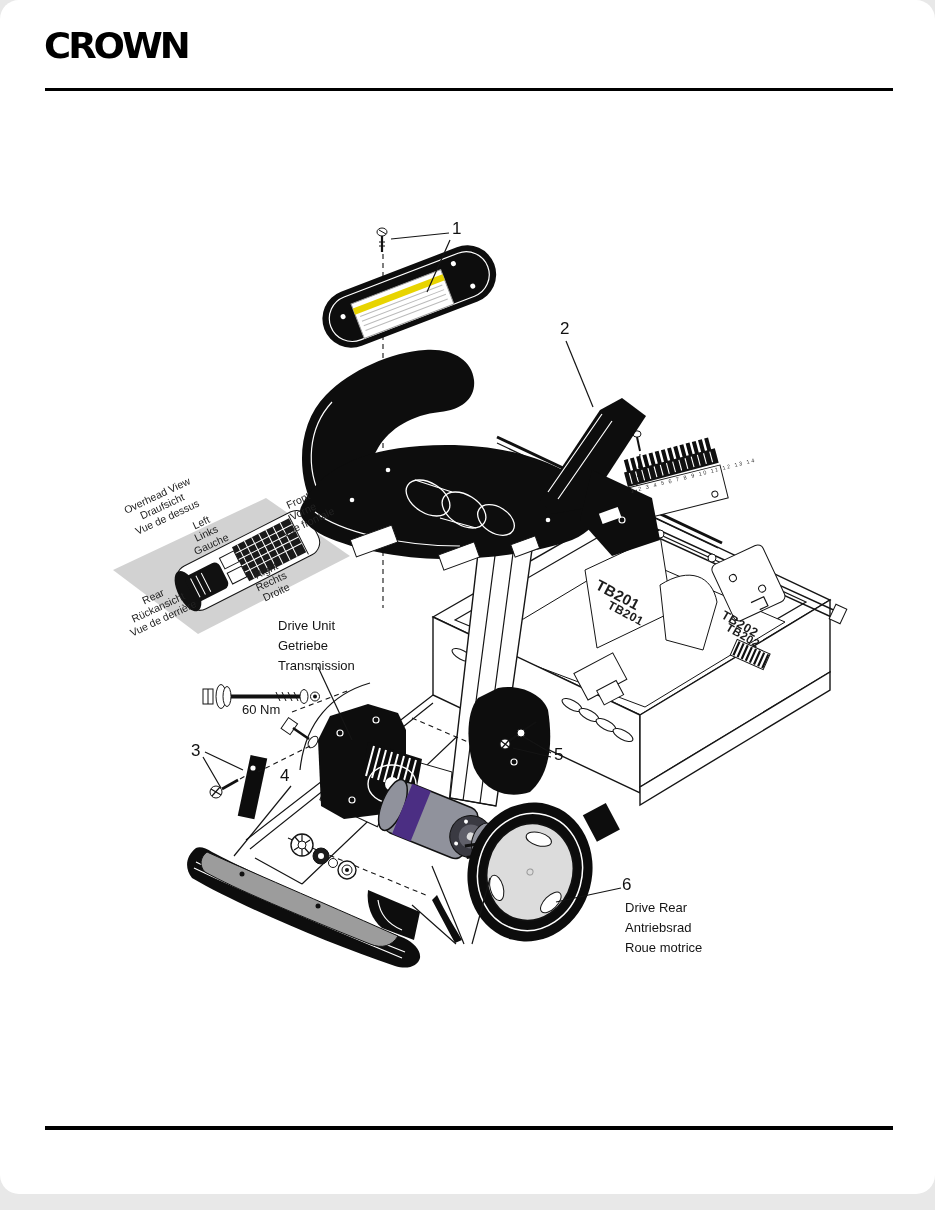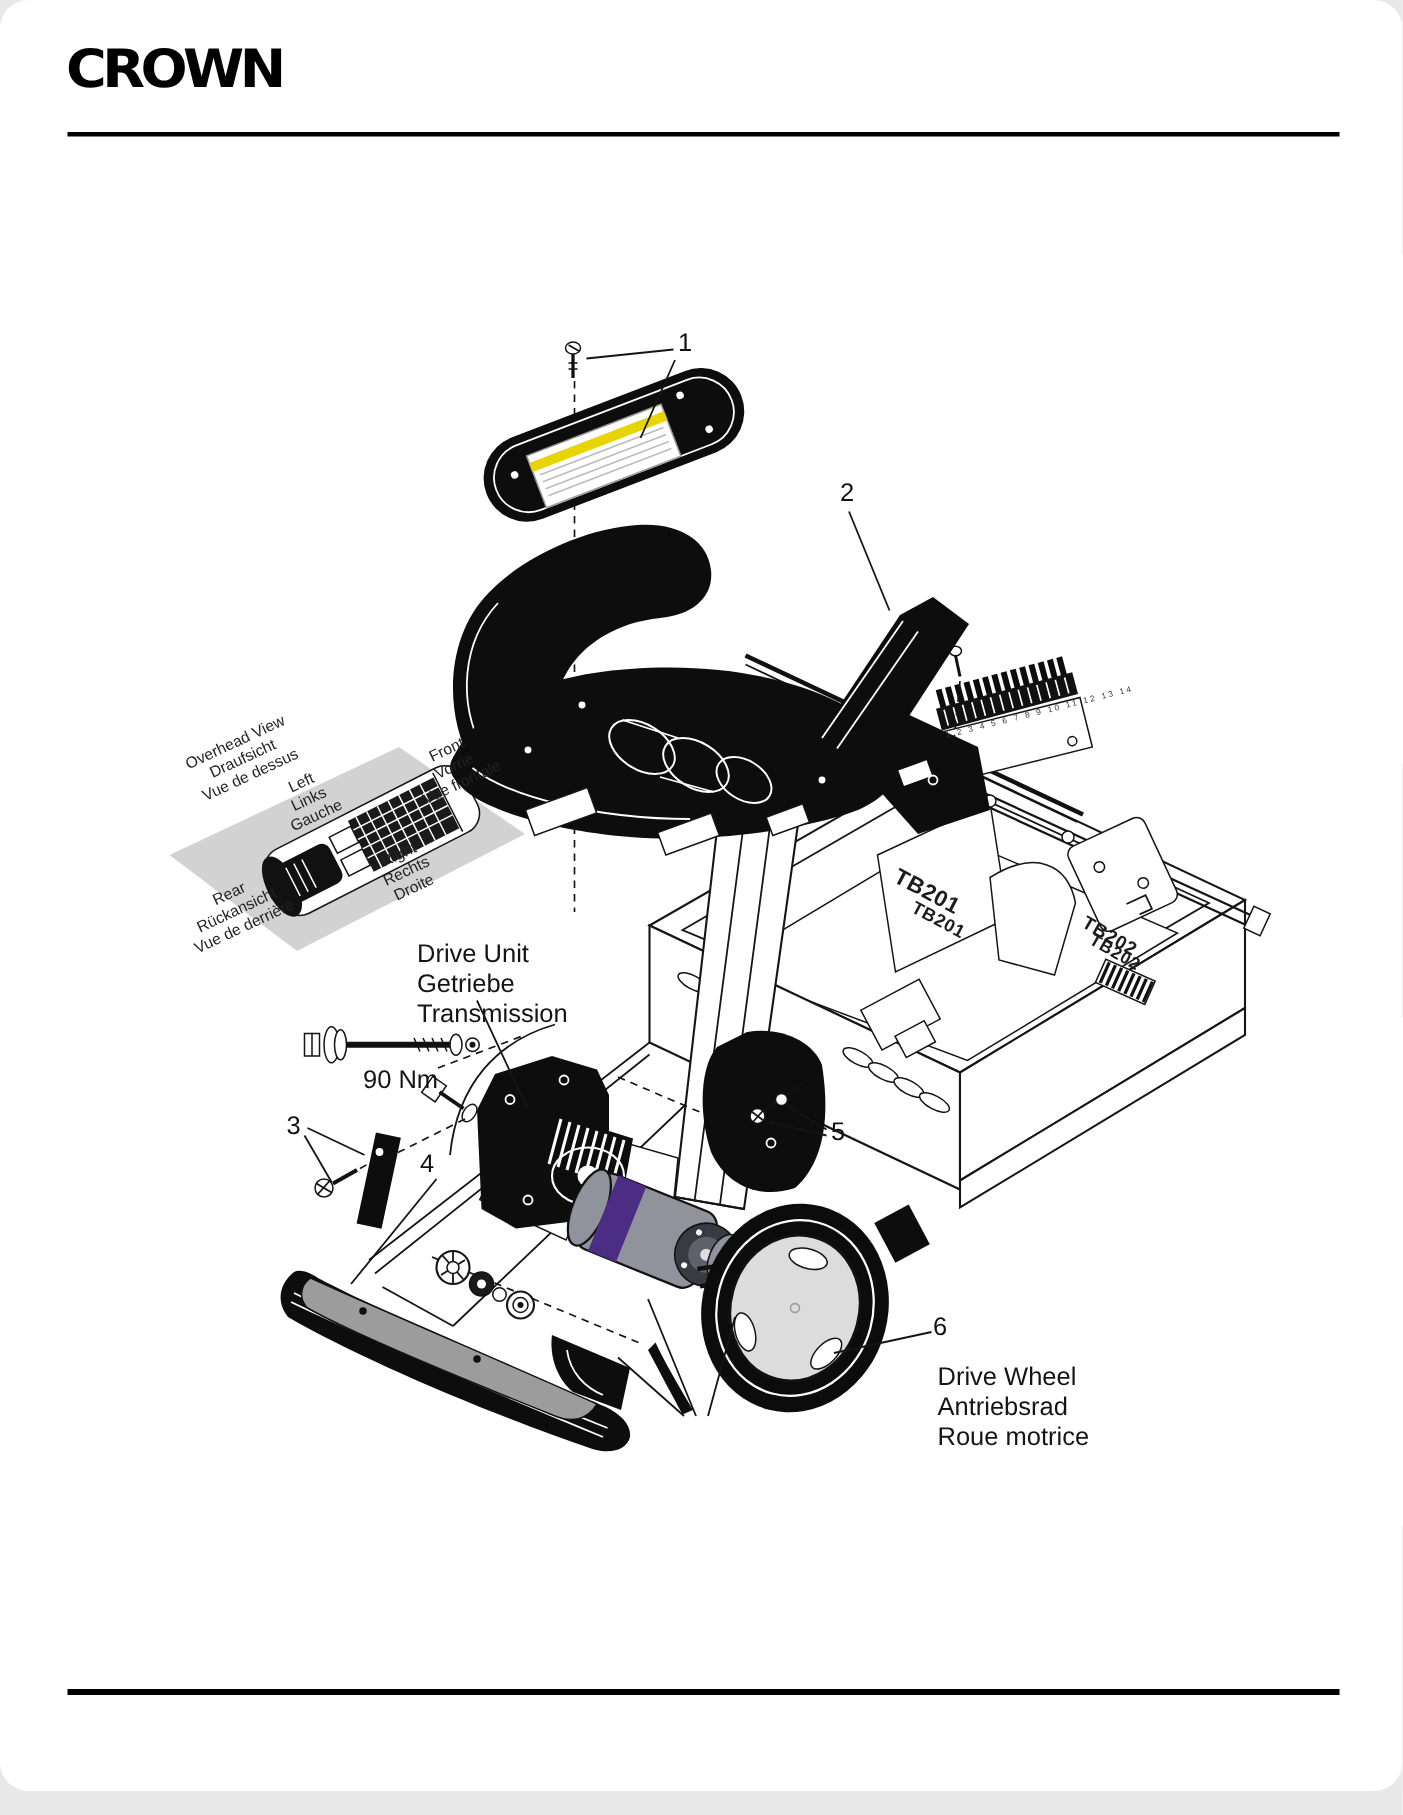--- a/index.html
+++ b/index.html
@@ -1,19 +1,19 @@
 <!DOCTYPE html>
 <html><head>
 <meta charset="utf-8">
 <style>
   html,body{margin:0;padding:0;background:#e8e8e8;}
   #page{position:relative;width:935px;height:1194px;background:#ffffff;margin:0 auto;
         font-family:"Liberation Sans",sans-serif;color:#111;overflow:hidden;border-radius:19px;}
   .rule{position:absolute;background:#000;}
-  .lbl{position:absolute;font-size:17px;line-height:20px;white-space:pre-line;color:#141414;margin-top:10px;}
+  .lbl{position:absolute;font-size:13px;line-height:20px;white-space:pre-line;color:#141414;}
   .callout{position:absolute;font-size:17px;color:#111;}
   .legendlbl{position:absolute;font-size:10.5px;line-height:12px;text-align:center;
              white-space:pre-line;color:#222;transform-origin:center center;}
   .tb{position:absolute;font-weight:bold;color:#1c1c1c;transform-origin:left top;letter-spacing:.5px;}
   .tiny{position:absolute;font-size:5.5px;letter-spacing:1.6px;color:#333;transform-origin:left top;}
   svg{position:absolute;left:0;top:0;}
   .ln{stroke:#151515;stroke-width:1.2;fill:none;}
   .ln2{stroke:#151515;stroke-width:1.5;fill:none;}
   .dash{stroke:#151515;stroke-width:1.1;fill:none;stroke-dasharray:5 4;}
   .wfill{fill:#fff;stroke:#151515;stroke-width:1.4;}
@@ -296,22 +296,22 @@
   <div class="callout" style="left:452px;top:219px;">1</div>
   <div class="callout" style="left:560px;top:319px;">2</div>
   <div class="callout" style="left:191px;top:741px;">3</div>
   <div class="callout" style="left:280px;top:766px;">4</div>
   <div class="callout" style="left:554px;top:745px;">5</div>
   <div class="callout" style="left:622px;top:875px;">6</div>
 
   <div class="lbl" style="left:278px;top:616px;">Drive Unit
 Getriebe
 Transmission</div>
-  <div class="lbl" style="left:242px;top:700px;">90 Nm</div>
-  <div class="lbl" style="left:625px;top:898px;">Drive Wheel
+  <div class="lbl" style="left:242px;top:700px;">60 Nm</div>
+  <div class="lbl" style="left:625px;top:898px;">Drive Rear
 Antriebsrad
 Roue motrice</div>
 
   <div class="tb" style="left:601px;top:576px;font-size:15px;transform:rotate(28deg);">TB201</div>
   <div class="tb" style="left:612px;top:598px;font-size:12px;transform:rotate(28deg);">TB201</div>
   <div class="tb" style="left:726px;top:608px;font-size:12.5px;transform:rotate(30deg);">TB202</div>
   <div class="tb" style="left:730px;top:621px;font-size:11.5px;transform:rotate(30deg);">TB202</div>
 
   <div class="tiny" style="left:630px;top:488px;transform:rotate(-14deg);">1 2 3 4 5 6 7 8 9 10 11 12 13 14</div>
 

